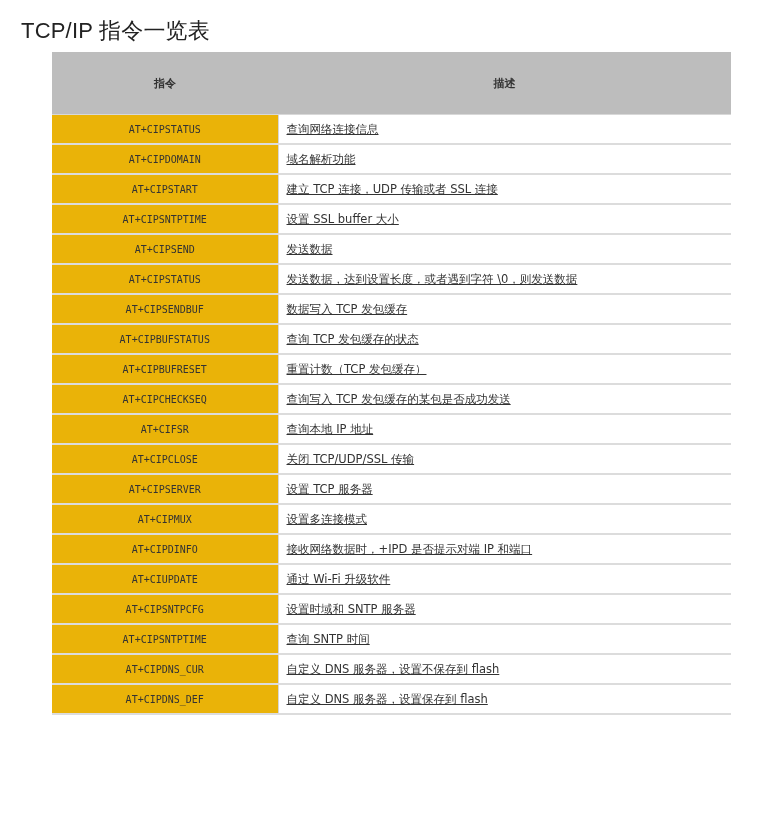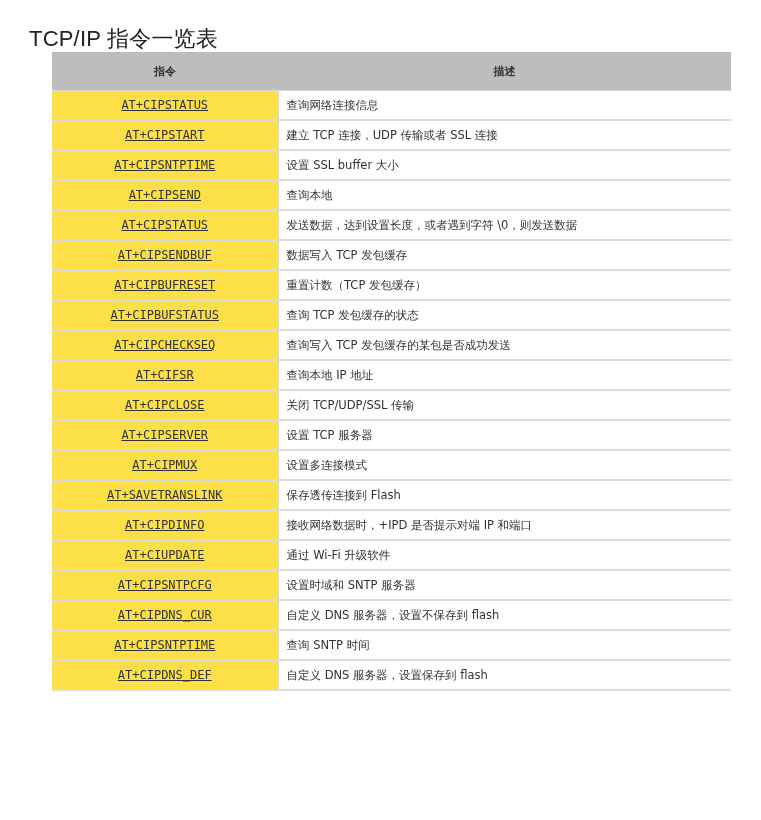--- a/index.html
+++ b/index.html
@@ -1,24 +1,24 @@
 <!DOCTYPE html>
 <html><head>
   <meta charset="utf-8">
   <style>
     html, body { margin: 0; padding: 0; background: #ffffff; }
     body { width: 761px; height: 820px; position: relative; overflow: hidden; font-family: "DejaVu Sans", sans-serif; color: #333333; }
-    .title { position: absolute; left: 13px; top: 8px; font-size: 22px; font-weight: normal; color: #222222; margin: 16px; letter-spacing: 0.2px; font-family: "Liberation Sans", "DejaVu Sans", sans-serif; }
+    .title { position: absolute; left: 13px; top: 8px; font-size: 22px; font-weight: normal; color: #222222; margin: 8px; letter-spacing: 0.2px; font-family: "Liberation Sans", "DejaVu Sans", sans-serif; }
     table { position: absolute; left: 52px; top: 52px; width: 679px; border-collapse: collapse; table-layout: fixed; }
     col.c1 { width: 226px; }
     col.c2 { width: 453px; }
-    thead th { background: #bdbdbd; height: 30px; font-size: 11px; font-weight: bold; color: #333333; text-align: center; padding: 4px; border-bottom: 1px solid #d8d8d8; }
+    thead th { background: #bdbdbd; height: 30px; font-size: 11px; font-weight: bold; color: #333333; text-align: center; padding: 16px; border-bottom: 1px solid #d8d8d8; }
     tbody td { height: 28px; padding: 0; border-bottom: 2px solid #dcdcdc; font-size: 11px; }
-    tbody td.cmd { background: #fde047; text-align: center; font-family: "DejaVu Sans Mono", monospace; font-size: 12px; color: #333333; border-right: 1px solid #d6d6d6; text-decoration: underline; }
-    tbody td.desc { background: #ffffff; text-align: left; padding-left: 8px; color: #333333; font-size: 11.5px; }
+    tbody td.cmd { background: #eab308; text-align: center; font-family: "DejaVu Sans Mono", monospace; font-size: 10px; color: #333333; border-right: 1px solid #d6d6d6; }
+    tbody td.desc { background: #ffffff; text-align: left; padding-left: 8px; color: #333333; font-size: 11.5px; text-decoration: underline; }
   </style>
 </head>
 <body>
 
 <h1 class="title">TCP/IP 指令一览表</h1>
 
 <table>
   <colgroup>
       <col class="c1">
       <col class="c2">
@@ -28,46 +28,50 @@
       <th>指令</th>
       <th>描述</th>
     </tr>
   </thead>
   <tbody>
     <tr>
         <td class="cmd">AT+CIPSTATUS</td>
         <td class="desc">查询网络连接信息</td>
       </tr>
     <tr>
+        <td class="cmd">AT+CIPDOMAIN</td>
+        <td class="desc">域名解析功能</td>
+      </tr>
+    <tr>
         <td class="cmd">AT+CIPSTART</td>
         <td class="desc">建立 TCP 连接，UDP 传输或者 SSL 连接</td>
       </tr>
     <tr>
         <td class="cmd">AT+CIPSNTPTIME</td>
         <td class="desc">设置 SSL buffer 大小</td>
       </tr>
     <tr>
         <td class="cmd">AT+CIPSEND</td>
-        <td class="desc">查询本地</td>
+        <td class="desc">发送数据</td>
       </tr>
     <tr>
         <td class="cmd">AT+CIPSTATUS</td>
         <td class="desc">发送数据，达到设置长度，或者遇到字符 \0，则发送数据</td>
       </tr>
     <tr>
         <td class="cmd">AT+CIPSENDBUF</td>
         <td class="desc">数据写入 TCP 发包缓存</td>
       </tr>
     <tr>
+        <td class="cmd">AT+CIPBUFSTATUS</td>
+        <td class="desc">查询 TCP 发包缓存的状态</td>
+      </tr>
+    <tr>
         <td class="cmd">AT+CIPBUFRESET</td>
         <td class="desc">重置计数（TCP 发包缓存）</td>
-      </tr>
-    <tr>
-        <td class="cmd">AT+CIPBUFSTATUS</td>
-        <td class="desc">查询 TCP 发包缓存的状态</td>
       </tr>
     <tr>
         <td class="cmd">AT+CIPCHECKSEQ</td>
         <td class="desc">查询写入 TCP 发包缓存的某包是否成功发送</td>
       </tr>
     <tr>
         <td class="cmd">AT+CIFSR</td>
         <td class="desc">查询本地 IP 地址</td>
       </tr>
     <tr>
@@ -76,41 +80,37 @@
       </tr>
     <tr>
         <td class="cmd">AT+CIPSERVER</td>
         <td class="desc">设置 TCP 服务器</td>
       </tr>
     <tr>
         <td class="cmd">AT+CIPMUX</td>
         <td class="desc">设置多连接模式</td>
       </tr>
     <tr>
-        <td class="cmd">AT+SAVETRANSLINK</td>
-        <td class="desc">保存透传连接到 Flash</td>
-      </tr>
-    <tr>
         <td class="cmd">AT+CIPDINFO</td>
         <td class="desc">接收网络数据时，+IPD 是否提示对端 IP 和端口</td>
       </tr>
     <tr>
         <td class="cmd">AT+CIUPDATE</td>
         <td class="desc">通过 Wi-Fi 升级软件</td>
       </tr>
     <tr>
         <td class="cmd">AT+CIPSNTPCFG</td>
         <td class="desc">设置时域和 SNTP 服务器</td>
       </tr>
     <tr>
+        <td class="cmd">AT+CIPSNTPTIME</td>
+        <td class="desc">查询 SNTP 时间</td>
+      </tr>
+    <tr>
         <td class="cmd">AT+CIPDNS_CUR</td>
         <td class="desc">自定义 DNS 服务器，设置不保存到 flash</td>
-      </tr>
-    <tr>
-        <td class="cmd">AT+CIPSNTPTIME</td>
-        <td class="desc">查询 SNTP 时间</td>
       </tr>
     <tr>
         <td class="cmd">AT+CIPDNS_DEF</td>
         <td class="desc">自定义 DNS 服务器，设置保存到 flash</td>
       </tr>
   </tbody>
 </table>
 
 </body></html>

